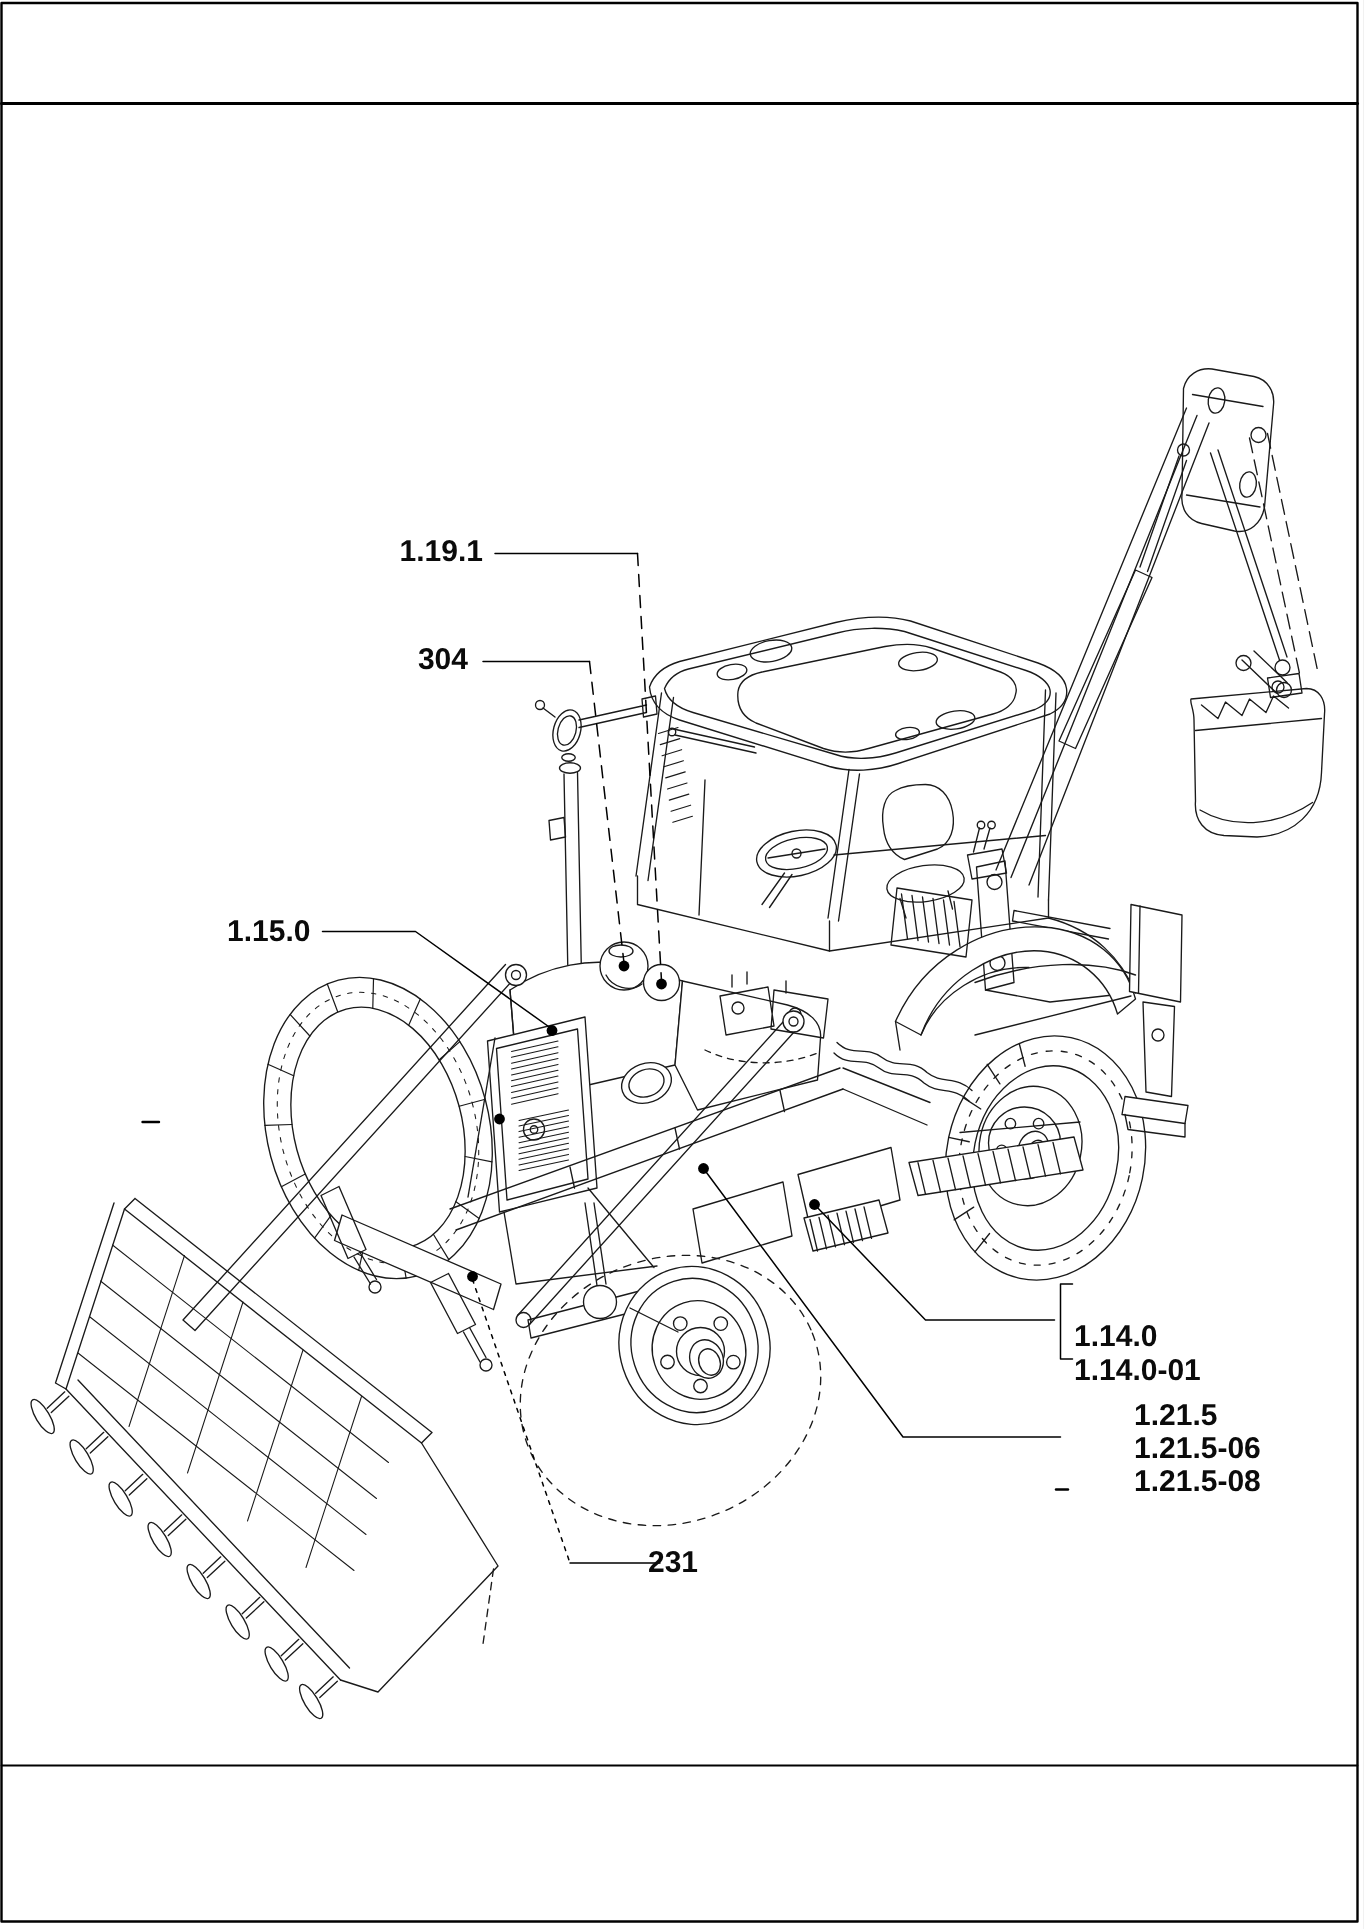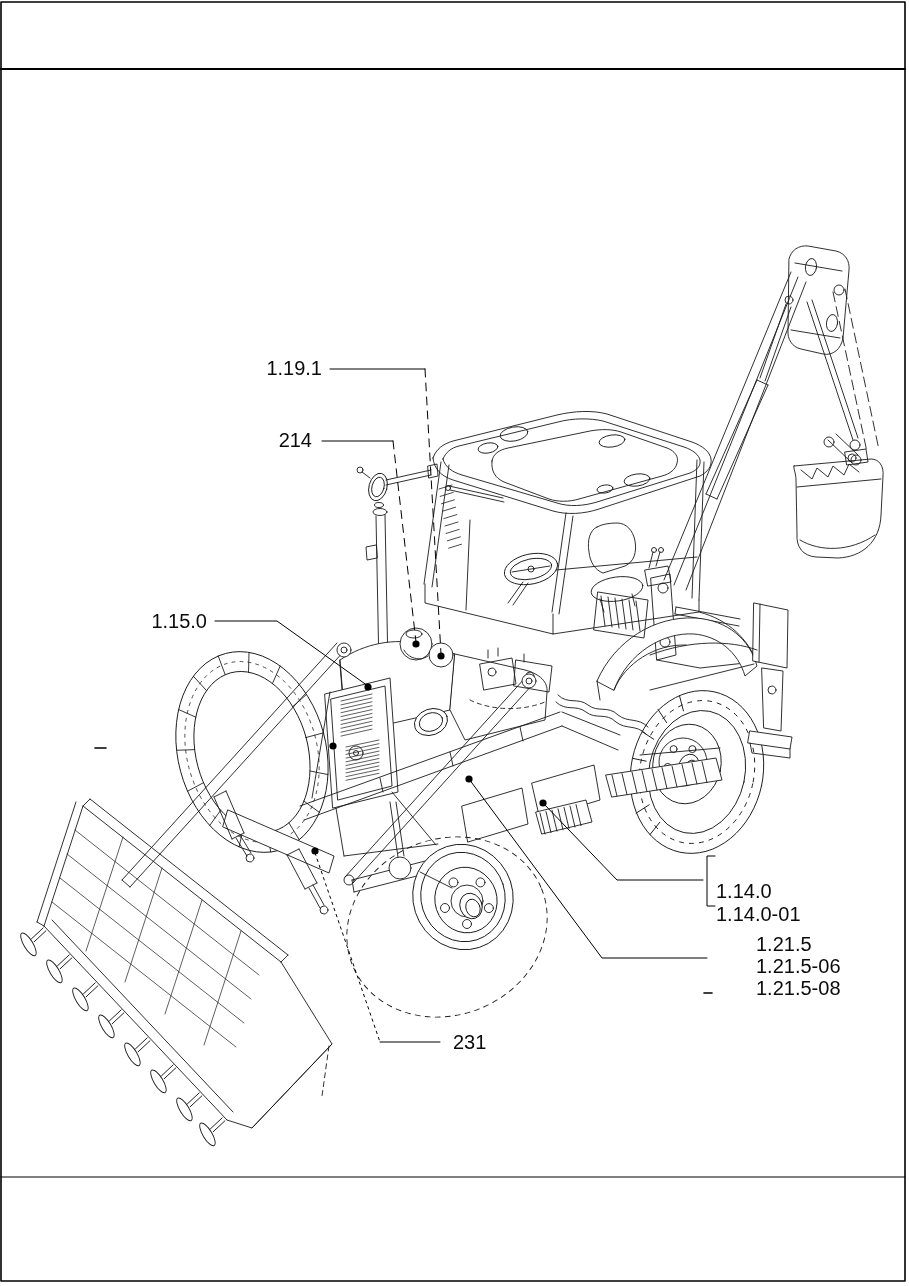--- a/index.html
+++ b/index.html
@@ -1,19 +1,19 @@
 <!DOCTYPE html>
 <html><head>
 <meta charset="utf-8">
 <style>
   html,body{margin:0;padding:0;background:#e8e8e8;}
   .page{position:relative;width:909px;height:1286px;background:#ffffff;overflow:hidden;
         font-family:"Liberation Sans", sans-serif;}
   .page svg{position:absolute;left:0;top:0;}
-  .lbl{position:absolute;font-size:20px;line-height:22px;color:#0b0b0b;white-space:nowrap;}
+  .lbl{position:absolute;font-size:20px;line-height:22px;color:#0b0b0b;white-space:nowrap;font-weight:bold;}
   .lbl.rt{text-align:right;}
   .lgroup div{height:22px;}
 </style>
 </head>
 <body>
 
 <div class="page">
 
 <svg width="909" height="1286" viewBox="0 0 909 1286" fill="none" stroke="#1a1a1a" stroke-width="0.9" stroke-linecap="round" stroke-linejoin="round">
 
@@ -326,31 +326,31 @@
       <circle cx="333" cy="746" r="3.6"></circle>
       <circle cx="543" cy="803" r="3.6"></circle>
       <circle cx="469" cy="779" r="3.6"></circle>
       <circle cx="315" cy="851" r="3.6"></circle>
     </g>
   </g>
 </svg>
 
 <div class="lbl rt" style="left:250px;top:357px;width:72px;">1.19.1</div>
 
-<div class="lbl rt" style="left:250px;top:429px;width:62px;">214</div>
+<div class="lbl rt" style="left:250px;top:429px;width:62px;">304</div>
 
 <div class="lbl rt" style="left:133px;top:610px;width:74px;">1.15.0</div>
 
 
 <div class="lbl lgroup" style="left:716px;top:880px;line-height:23px;">
   <div style="height:23px">1.14.0</div>
   <div style="height:23px">1.14.0-01</div>
 </div>
 
 <div class="lbl lgroup" style="left:756px;top:933px;">
   <div>1.21.5</div>
   <div>1.21.5-06</div>
   <div>1.21.5-08</div>
 </div>
 
-<div class="lbl" style="left:453px;top:1031px;">231</div>
+<div class="lbl" style="left:432px;top:1031px;">231</div>
 
 </div>
 
 </body></html>

